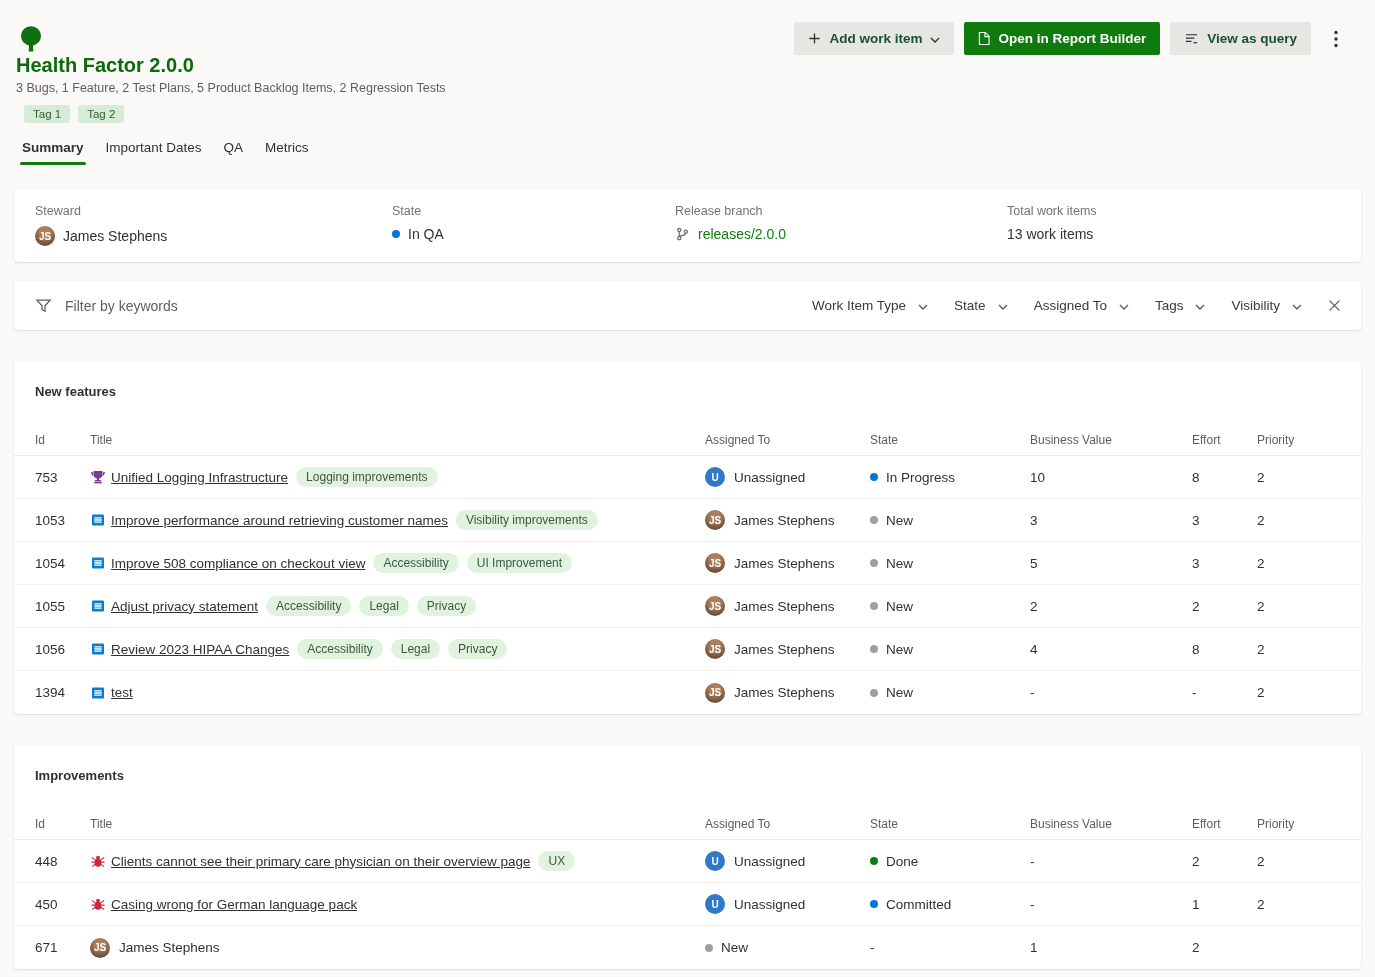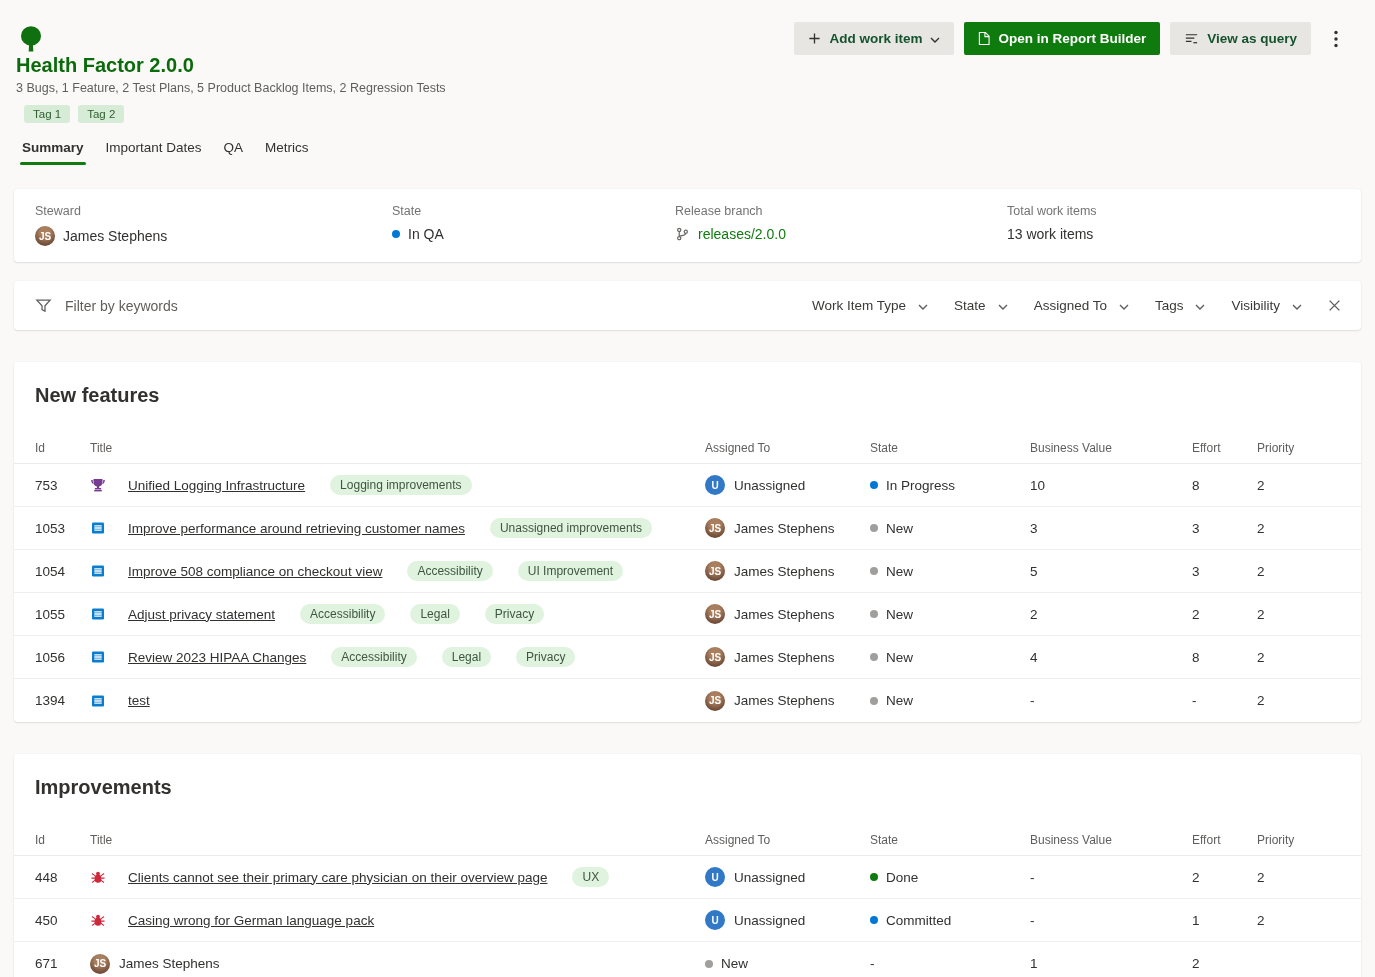--- a/index.html
+++ b/index.html
@@ -47,28 +47,28 @@
   .filter-input { border: none; outline: none; background: transparent; flex: 1;
                   font-family: inherit; font-size: 14px; color: #323130; }
   .filter-input::placeholder { color: #605e5c; opacity: 1; }
   .filter-dropdowns { display: flex; align-items: center; gap: 26px; margin-right: 22px; }
   .dropdown { display: inline-flex; align-items: center; gap: 12px; background: none; border: none;
               font-family: inherit; font-size: 13.5px; color: #3b3a39; cursor: pointer; padding: 0; }
   .chev { display: inline-flex; margin-top: 2px; }
   .clear-btn { background: none; border: none; cursor: pointer; display: inline-flex; padding: 4px; }
   
   .section-card { margin-top: 32px; padding-top: 22px; }
-  .section-title { margin: 0 0 26px 21px; font-size: 20px; font-weight: 600; color: #323130; }
+  .section-title { margin: 0 0 26px 21px; font-size: 13px; font-weight: 600; color: #323130; }
   .trow { display: grid; grid-template-columns: 55px 1fr 165px 160px 162px 65px 84px;
           align-items: center; padding: 0 20px 0 21px; }
   .thead { height: 31px; border-bottom: 1px solid #edebe9; color: #605e5c; font-size: 12px; }
   .body-row { height: 43px; border-bottom: 1px solid #f0efee; font-size: 13.5px; }
   .body-row:last-child { border-bottom: none; }
   .cell { overflow: hidden; white-space: nowrap; }
-  .title-cell { display: flex; align-items: center; gap: 22px; text-align: right; }
+  .title-cell { display: flex; align-items: center; gap: 5px; text-align: right; }
   .wi-icon { width: 16px; height: 16px; display: inline-flex; flex: none; }
   .wi-link { color: #323130; text-decoration: underline; cursor: pointer; }
   .rtag { background: #dff3df; color: #3f553f; font-size: 12px; padding: 3px 10px;
           border-radius: 10px; margin-left: 3px; flex: none; }
   .assigned-cell { display: flex; align-items: center; gap: 9px; }
   .avatar { width: 20px; height: 20px; border-radius: 50%; color: #fff; font-size: 10px; font-weight: 600;
             display: inline-flex; align-items: center; justify-content: center; flex: none; }
   .avatar-unassigned { background: #3178c6; }
   .avatar-person { background: radial-gradient(circle at 50% 32%, #a97f5e 0 30%, #6e4b38 75%); }
   .state-cell { display: flex; align-items: center; gap: 8px; }
@@ -286,21 +286,21 @@
           <div class="cell title-cell">
             <span class="wi-icon">
               <svg viewBox="0 0 16 16" width="16" height="16">
                 <rect x="2" y="2.5" width="12" height="11" rx="1.2" fill="#0a7dce"></rect>
                 <g stroke="#ffffff" stroke-width="1.3">
                   <path d="M4.3 5.8h7.4M4.3 8h7.4M4.3 10.2h7.4"></path>
                 </g>
               </svg>
             </span>
             <a class="wi-link">Improve performance around retrieving customer names</a>
-            <span class="rtag">Unassigned improvements</span>
+            <span class="rtag">Visibility improvements</span>
           </div>
           <div class="cell assigned-cell">
             <span class="avatar avatar-person">JS</span>
             <span>James Stephens</span>
           </div>
           <div class="cell state-cell">
             <span class="dot" style="background: rgb(161, 159, 157);"></span>
             <span>New</span>
           </div>
           <div class="cell">3</div>

